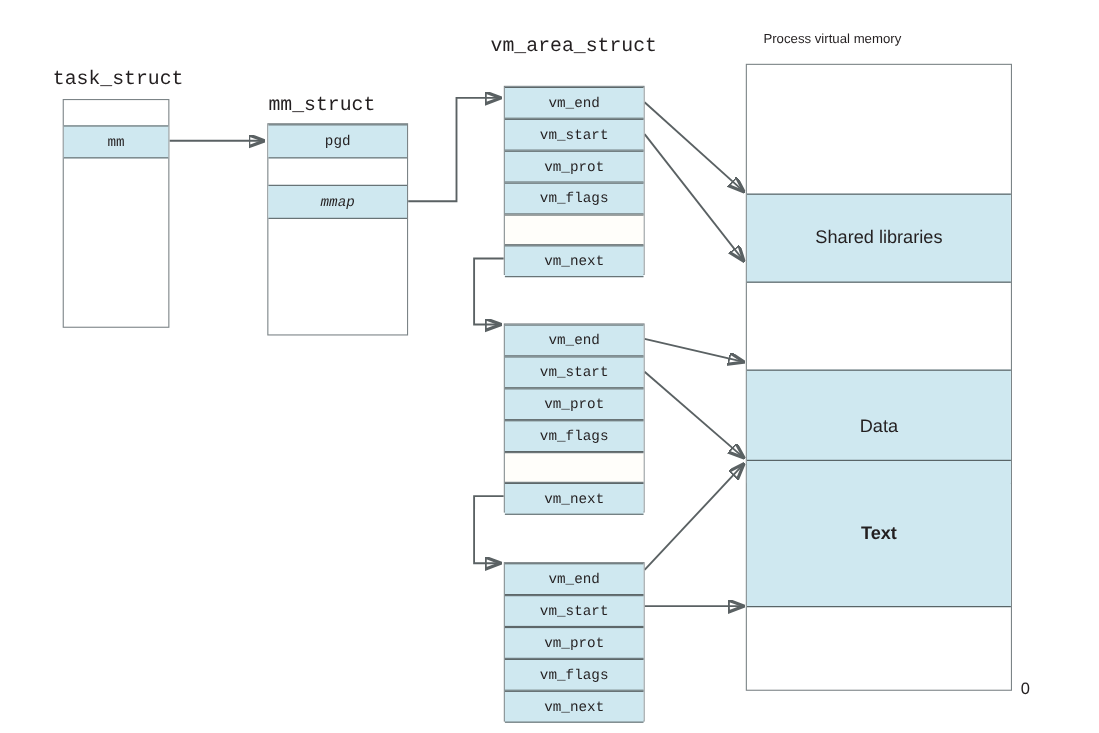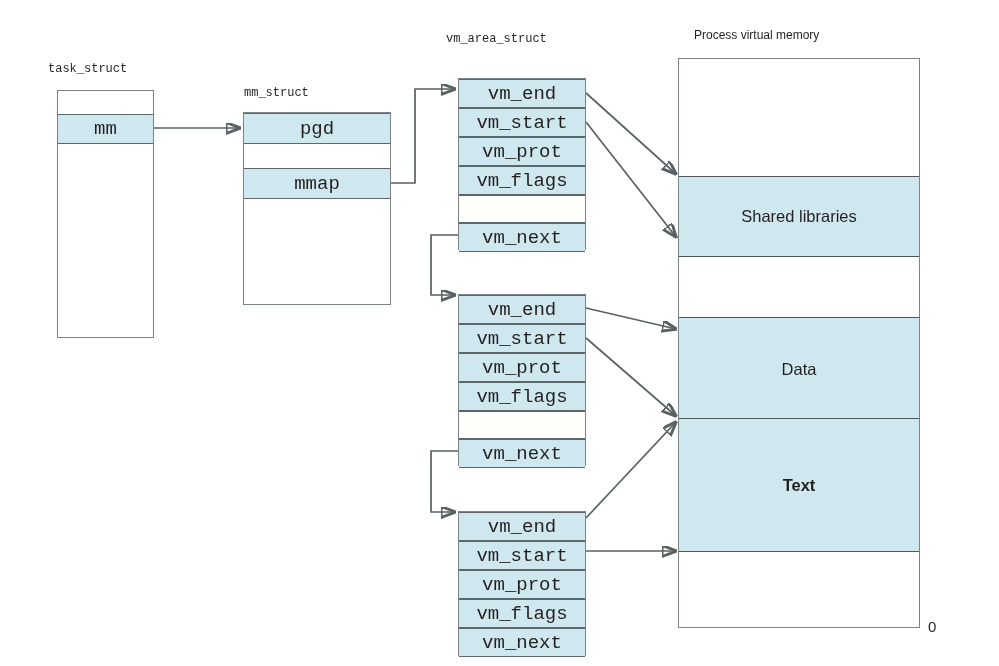--- a/index.html
+++ b/index.html
@@ -29,40 +29,40 @@
   }
 
   
   .caption {
     position: absolute;
     font-size: 15px;
     letter-spacing: 0px;
     white-space: nowrap;
     color: #231f20;
   }
-  .caption.mono { font-size: 12px; }
+  .caption.mono { font-size: 18px; }
   .caption.sans { font-size: 12px; }
 
   
   .struct-box {
     position: absolute;
     box-sizing: border-box;
     border: 1.3px solid #7c8487;
     background: #ffffff;
   }
   .row {
     position: absolute;
     box-sizing: border-box;
     left: 0;
     width: 100%;
     display: flex;
     align-items: center;
     justify-content: center;
     font-family: "Liberation Mono", "DejaVu Sans Mono", monospace;
-    font-size: 19px;
+    font-size: 13px;
     color: #231f20;
     background: #cfe8f0;
     border-top: 1.4px solid #5d6769;
     border-bottom: 1.4px solid #5d6769;
     white-space: nowrap;
     text-align: right;
   }
   .row.blank {
     background: #fffefa;
     border-top: 1.4px solid #5d6769;
@@ -140,33 +140,33 @@
 
     <line x1="586" y1="338" x2="676" y2="416" marker-end="url(#ah)"></line>
 
     <line x1="586" y1="518" x2="676" y2="422" marker-end="url(#ah)"></line>
 
     <line x1="586" y1="551" x2="676" y2="551" marker-end="url(#ah)"></line>
   </svg>
 
   <div class="caption mono" style="left:48px; top:62px;">task_struct</div>
 
-  <div class="struct-box" style="left:57px; top:90px; width:97px; height:248px;">
+  <div class="struct-box" style="left:57px; top:90px; width:97px; height:208px;">
     <div class="row" style="top:23px; height:30px;">
       <span>mm</span>
     </div>
   </div>
 
   <div class="caption mono" style="left:244px; top:86px;">mm_struct</div>
 
-  <div class="struct-box" style="left:243px; top:112px; width:148px; height:193px;">
+  <div class="struct-box" style="left:243px; top:112px; width:128px; height:193px;">
     <div class="row" style="top:0px; height:31px;">
       <span>pgd</span>
     </div>
-    <div class="row" style="top:55px; height:31px;">
+    <div class="row" style="top:55px; height:31px;font-style:italic;">
       <span>mmap</span>
     </div>
   </div>
 
   <div class="caption mono" style="left:446px; top:32px;">vm_area_struct</div>
 
   <div class="struct-box" style="left:458px; top:78px; width:128px; height:172px;">
     <div class="row" style="top:0px; height:29px;">
       <span>vm_end</span>
     </div>
@@ -227,21 +227,21 @@
   </div>
 
   <div class="caption sans" style="left:694px; top:28px;">Process virtual memory</div>
 
   <div class="mem-panel" style="left:678px; top:58px; width:242px; height:570px;">
 
     <div class="mem-band" style="top:117px; height:81px;">
       <span>Shared libraries</span>
     </div>
 
-    <div class="mem-band" style="top:258px; height:104px;">
+    <div class="mem-band" style="top:277px; height:104px;">
       <span>Data</span>
     </div>
 
     <div class="mem-band" style="top:359px; height:134px;font-weight:bold;">
       <span>Text</span>
     </div>
   </div>
 
   <div class="zero-label" style="left:928px; top:618px;">0</div>
 

